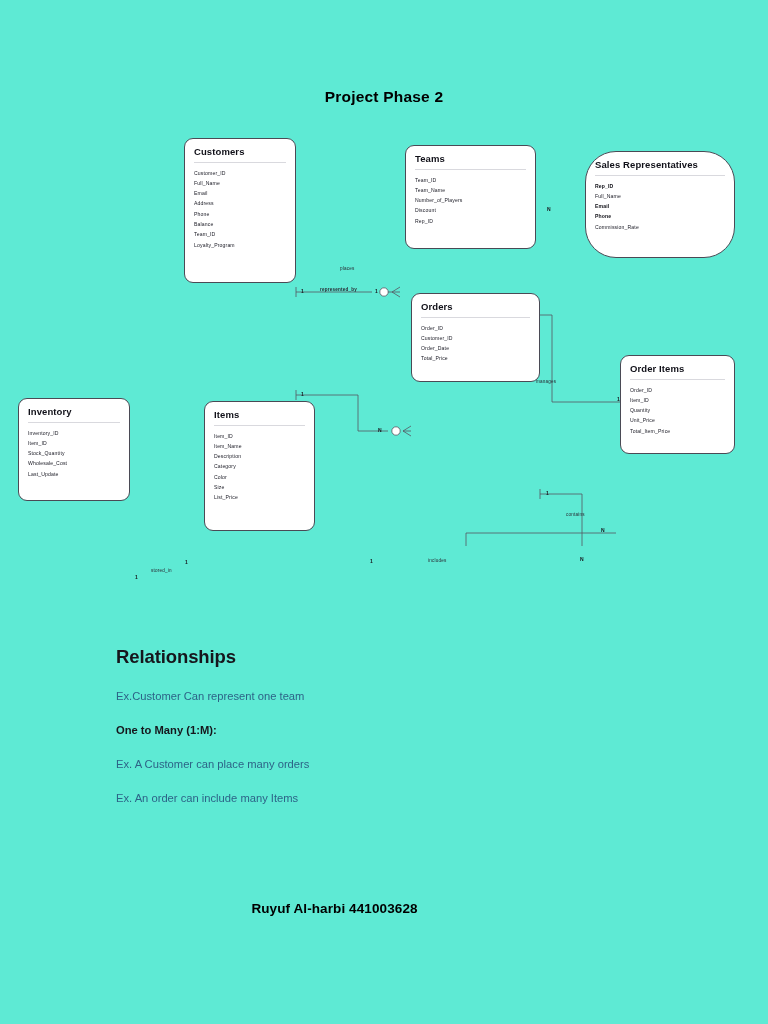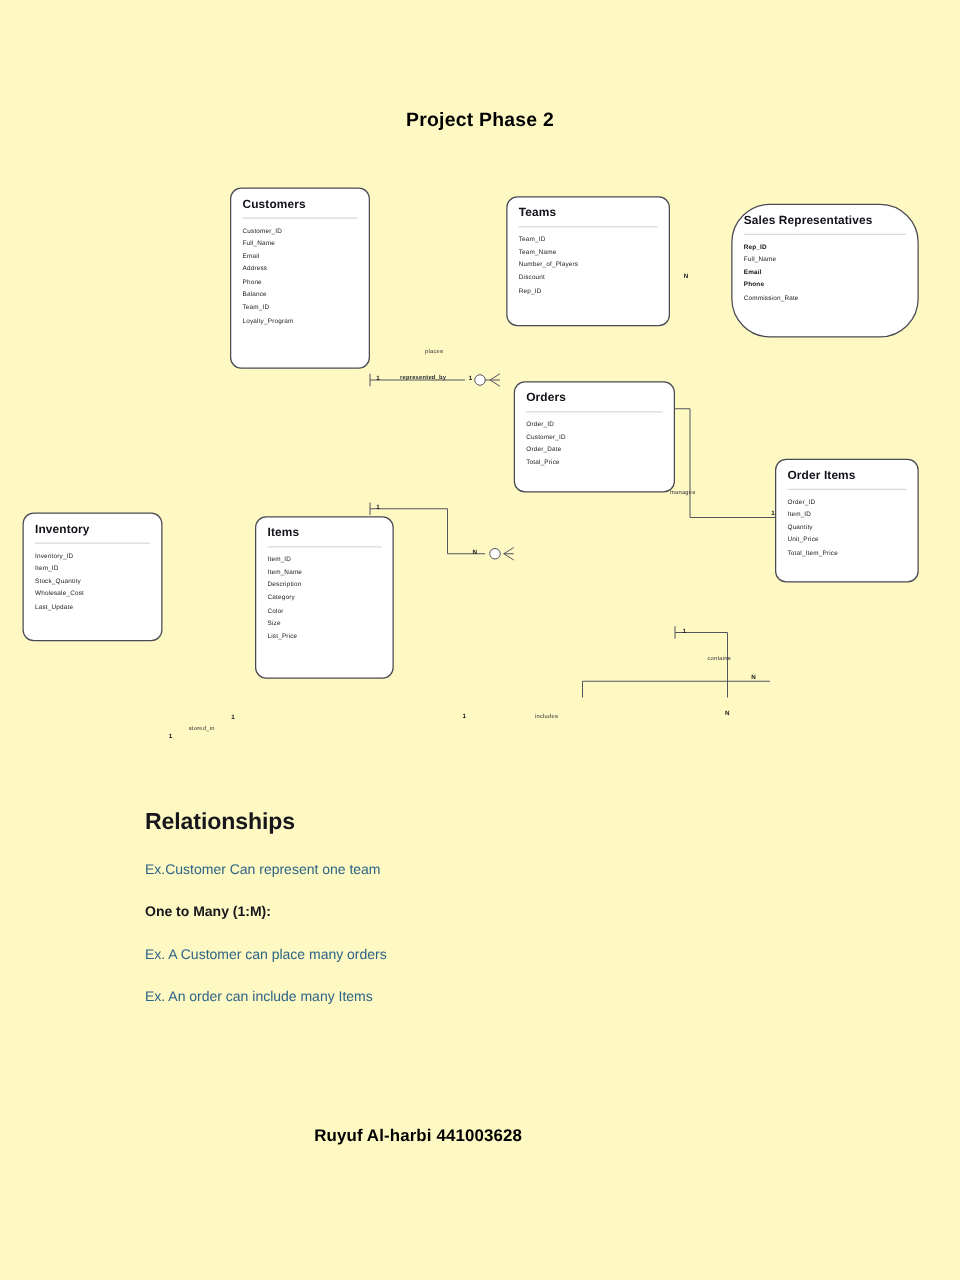--- a/index.html
+++ b/index.html
@@ -14,37 +14,37 @@
     position: relative;
     font-family: "Liberation Sans", sans-serif;
     color: #111111;
     overflow: hidden;
   }
   .page {
     position: absolute;
     left: 0; top: 0;
     width: 768px;
     height: 1024px;
-    background: #fef9c3;
+    background: #5eead4;
   }
   
   .doc-title {
     position: absolute;
     left: 0; top: 88px;
     width: 768px;
     text-align: center;
     font-size: 15.5px;
     font-weight: bold;
     letter-spacing: 0.2px;
     color: #000000;
   }
   
   .diagram {
     position: absolute;
-    left: 0; top: 138px;
+    left: 0; top: 126px;
     width: 684px;
     height: 420px;
   }
   .diagram svg {
     position: absolute;
     left: 0; top: 0;
   }
   
   .entity {
     position: absolute;

